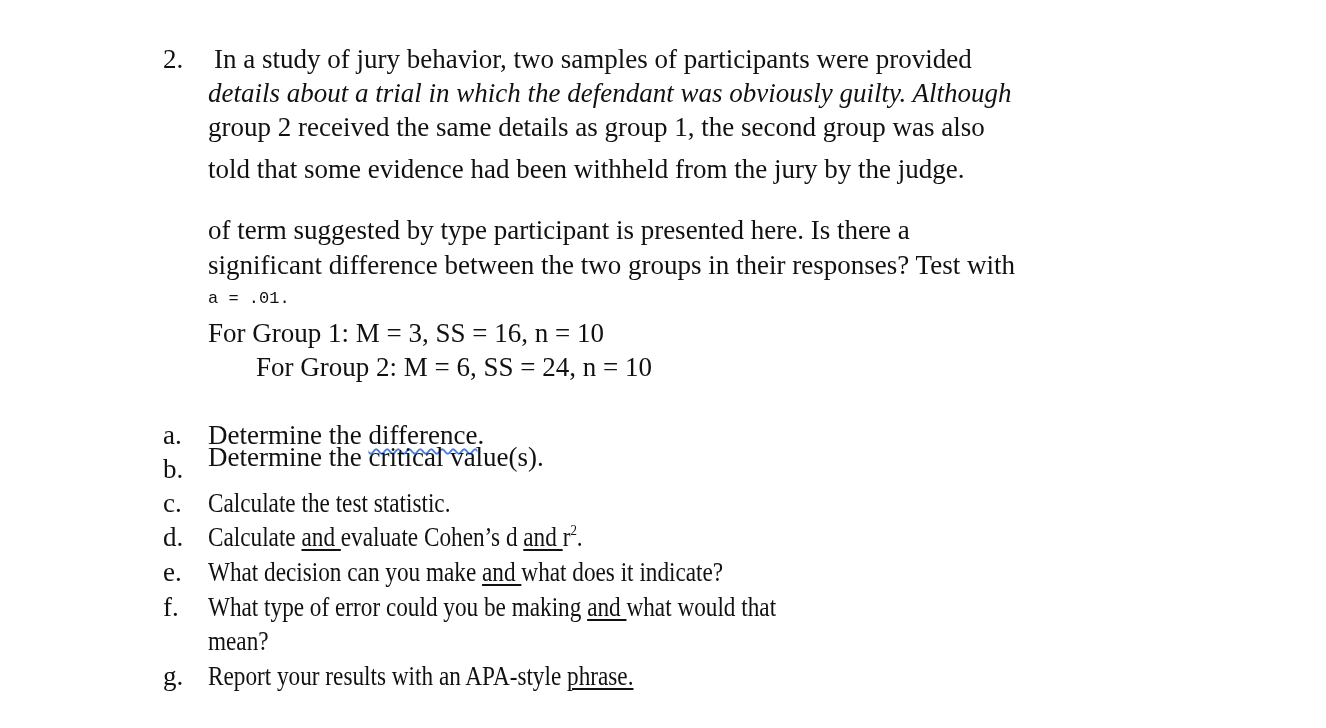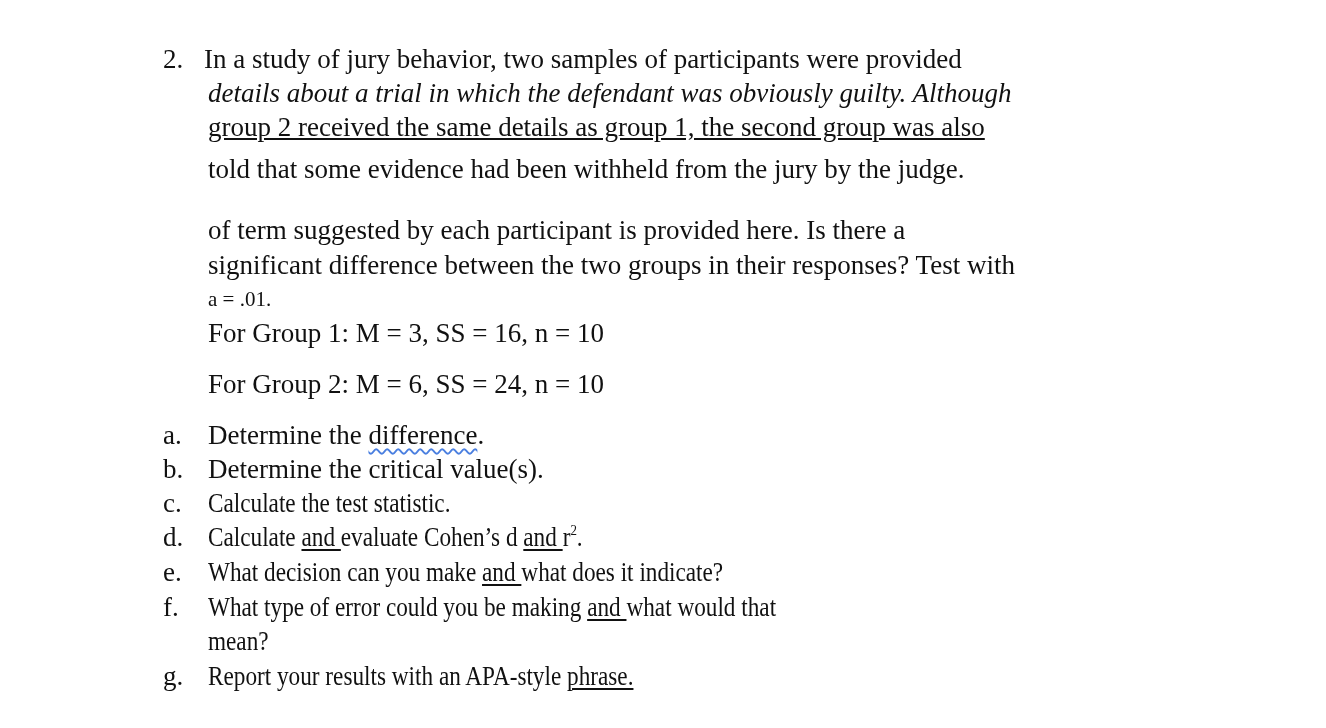--- a/index.html
+++ b/index.html
@@ -25,22 +25,22 @@
     .line {
       position: absolute;
       font-size: 27px;
       line-height: 34px;
       white-space: nowrap;
     }
     .body-text {
       left: 208px;
     }
     .sans {
-      font-family: Liberation Serif, serif;
-      font-size: 21px;
+      font-family: Liberation Mono, monospace;
+      font-size: 17px;
     }
     .label {
       position: absolute;
       left: 163px;
       font-size: 27px;
       line-height: 34px;
     }
     .u {
       text-decoration: underline;
       text-decoration-thickness: 2px;
@@ -61,37 +61,37 @@
       line-height: 0;
       vertical-align: 11px;
     }
   </style>
 </head>
 <body>
 
 <div class="page">
 
   <div class="line" style="left:163px; top:42px;">2.</div>
-  <div class="line body-text" style="left:204px; top:42px;">In a study of jury behavior, two samples of participants were provided</div>
+  <div class="line body-text" style="left:214px; top:42px;">In a study of jury behavior, two samples of participants were provided</div>
   <div class="line body-text" style="top:76px;font-style:italic;">details  about a trial in which the defendant was obviously guilty. Although</div>
-  <div class="line body-text" style="top:110px;text-decoration:underline;">group 2  received the same details as group 1, the second group was also</div>
+  <div class="line body-text" style="top:110px;">group 2  received the same details as group 1, the second group was also</div>
   <div class="line body-text" style="top:152px;">told that some  evidence had been withheld from the jury by the judge.</div>
-  <div class="line body-text" style="top:213px;">of term suggested by each  participant is provided here. Is there a</div>
+  <div class="line body-text" style="top:213px;">of term suggested by type  participant is presented here. Is there a</div>
   <div class="line body-text" style="top:248px;">significant difference between the two  groups in their responses? Test with</div>
   <div class="line body-text sans" style="top:282px;">a = .01.</div>
   <div class="line body-text" style="top:316px;">For Group 1: M = 3, SS = 16, n = 10</div>
-  <div class="line body-text" style="top:367px;">For Group 2: M = 6, SS = 24, n = 10</div>
+  <div class="line body-text" style="top:350px;margin-left:48px;">For Group 2: M = 6, SS = 24, n = 10</div>
 
   <div class="label" style="top:418px;">a.</div>
   <div class="line body-text" style="top:418px;">
     <span>Determine the </span><span class="squiggle">difference</span><span>.</span>
   </div>
 
   <div class="label" style="top:452px;">b.</div>
-  <div class="line body-text" style="top:452px;">Determine the critical value(s).</div>
+  <div class="line body-text" style="top:440px;">Determine the critical value(s).</div>
 
   <div class="label" style="top:486px;">c.</div>
   <div class="line body-text cond" style="top:486px;">Calculate the test statistic.</div>
 
   <div class="label" style="top:520px;">d.</div>
   <div class="line body-text cond" style="top:520px;">
     <span>Calculate </span><span class="u">and </span><span>evaluate Cohen’s d </span><span class="u">and </span><span>r</span><sup>2</sup><span>.</span>
   </div>
 
   <div class="label" style="top:555px;">e.</div>

